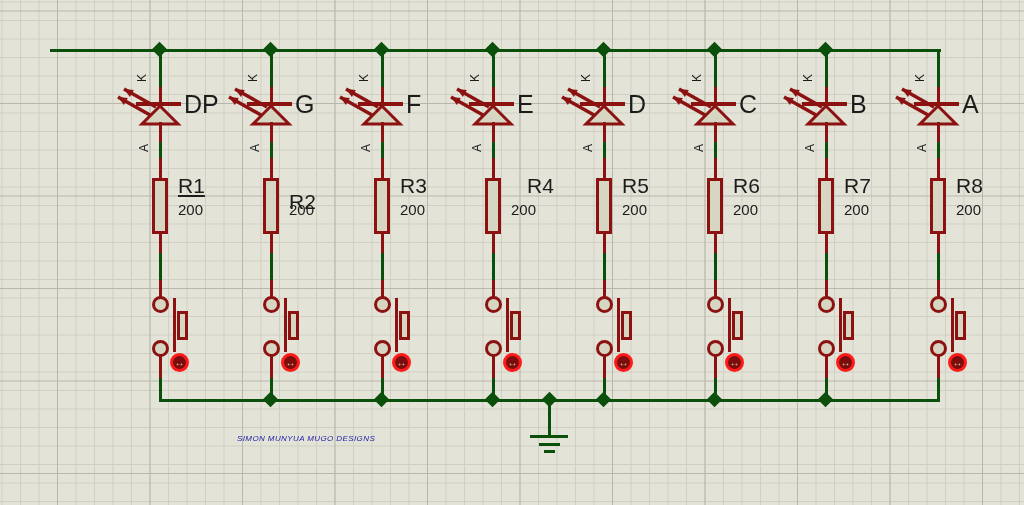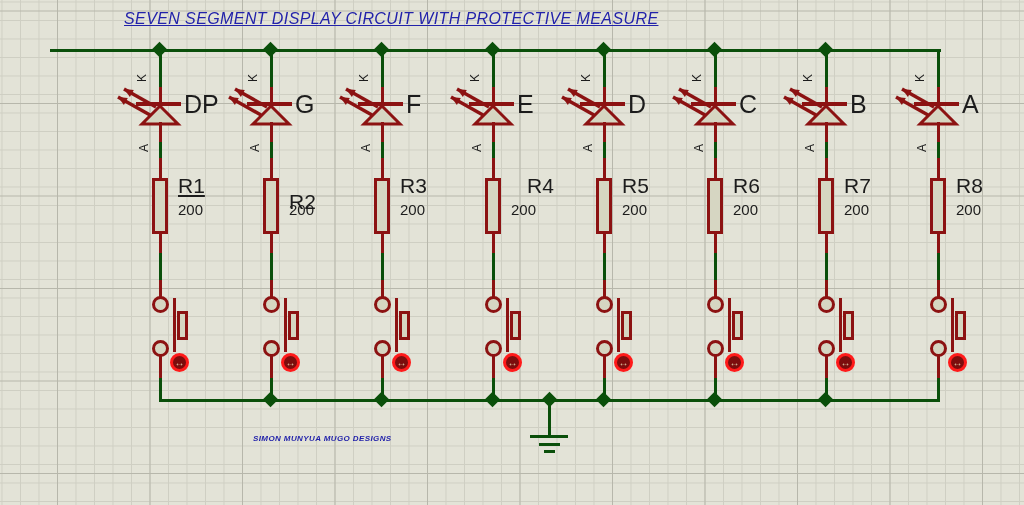--- a/index.html
+++ b/index.html
@@ -23,39 +23,38 @@
   .diamond{position:absolute;width:11px;height:11px;background:#0a4f0a;transform:rotate(45deg);}
   .term{position:absolute;width:17px;height:17px;border:3px solid #8c1212;border-radius:50%;
         background:#d6d6c2;box-sizing:border-box;}
   .lbl{position:absolute;color:#1c1c1c;white-space:nowrap;line-height:1;}
   .ref{font-size:21px;}
   .val{font-size:15px;}
   .big{font-size:25px;}
   .pin{font-size:12px;transform:rotate(-90deg);transform-origin:center;color:#1c1c1c;}
   .title{position:absolute;left:124px;top:10px;font-size:16px;font-style:italic;
          letter-spacing:.4px;color:#2222aa;text-decoration:underline;white-space:nowrap;}
-  .credit{position:absolute;left:253px;top:434px;font-size:8px;font-weight:bold;
+  .credit{position:absolute;left:237px;top:434px;font-size:8px;font-weight:normal;
           font-style:italic;letter-spacing:.4px;color:#2222aa;white-space:nowrap;}
   .col{position:absolute;top:0;width:130px;height:505px;}
   .resistor{position:absolute;left:52px;top:178px;width:16px;height:56px;box-sizing:border-box;
             border:3px solid #8c1212;background:#d6d6c2;}
   .cap{position:absolute;left:77px;top:311px;width:11px;height:29px;box-sizing:border-box;
        border:3px solid #8c1212;background:#d6d6c2;}
   .toggle{position:absolute;left:70px;top:353px;width:19px;height:19px;box-sizing:border-box;
           border:3px solid #ff1a1a;border-radius:50%;background:#7c0d0d;
           display:flex;align-items:center;justify-content:center;}
   .toggle span{font-size:10px;font-weight:bold;color:#dfc9a4;line-height:1;}
   .dash{position:absolute;border-left:3px dashed #8c1212;width:0;}
 </style>
 </head>
 <body>
 
 <div id="canvas">
 
-  <div class="title">SEVEN SEGMENT DISPLAY CIRCUIT WITH PROTECTIVE MEASURE</div>
 
   <div class="w green" style="left:50px;top:49px;width:891px;height:3px;"></div>
   <div class="w green" style="left:158.5px;top:398.5px;width:781px;height:3px;"></div>
 
 
   <div class="abs" style="left:0;top:0;">
     <div class="diamond" style="left:543.5px;top:394px;"></div>
     <div class="w green wv" style="left:547.5px;top:400px;height:36px;"></div>
     <div class="abs" style="left:0;top:0;">
       <div class="w green" style="left:530px;top:435px;width:38px;height:3px;"></div>

